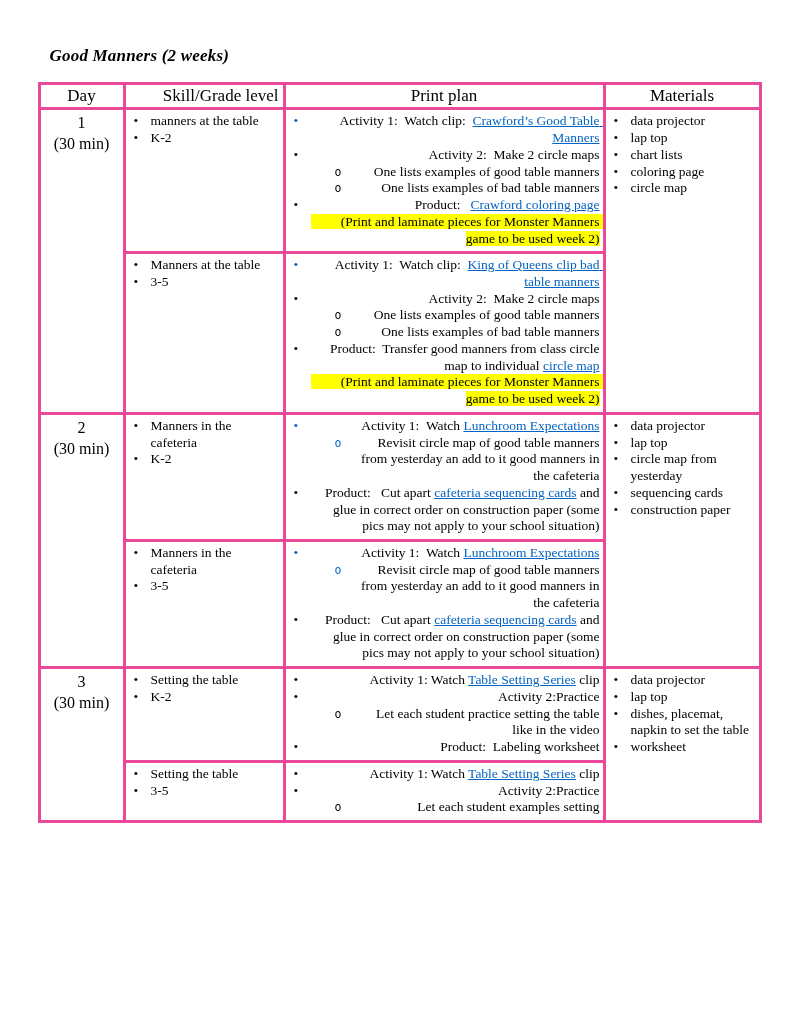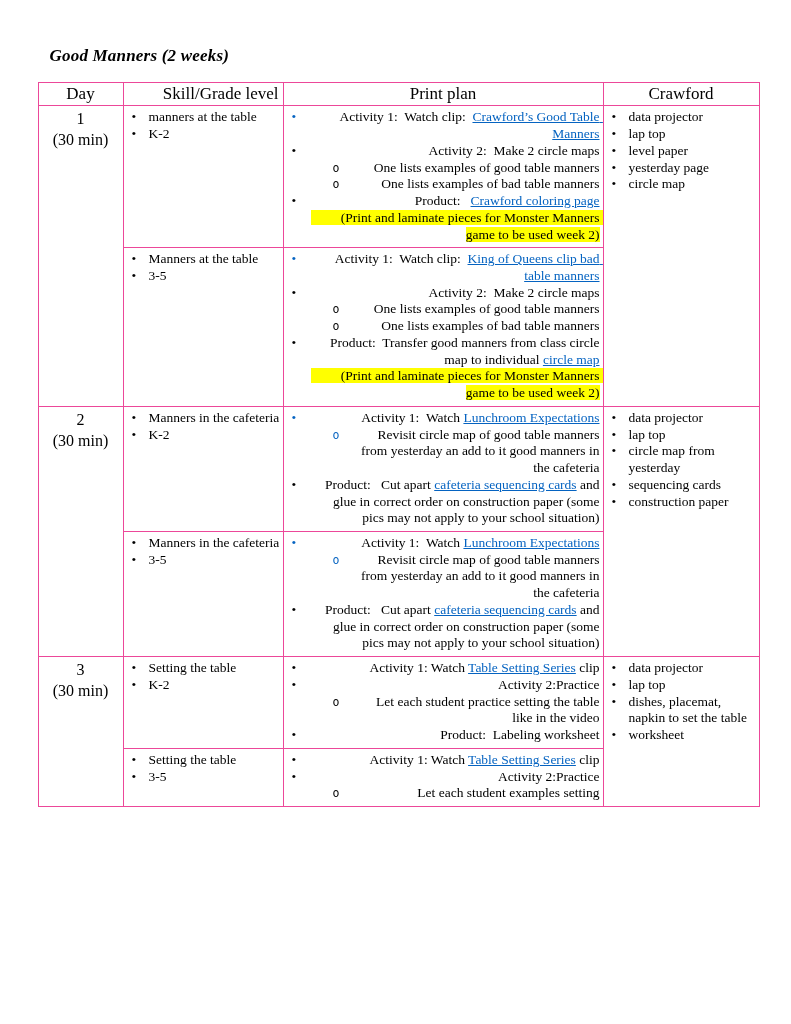--- a/index.html
+++ b/index.html
@@ -22,21 +22,21 @@
     font-style: italic;
     margin: 0 0 16px 12px;
     letter-spacing: 0.2px;
   }
   table.main {
     border-collapse: collapse;
     table-layout: fixed;
     width: 721px;
   }
   table.main th, table.main td {
-    border: 1px solid #ec4899;
+    border: 3px solid #ec4899;
     vertical-align: top;
   }
   th {
     font-weight: normal;
     font-size: 17px;
     padding: 1px 4px;
     text-align: center;
     line-height: 1.2;
   }
   th.left { text-align: right; }
@@ -98,21 +98,21 @@
       <col style="width:85px">
       <col style="width:160px">
       <col style="width:320px">
       <col style="width:156px">
     </colgroup>
     <thead>
       <tr>
         <th>Day</th>
         <th class="left">Skill/Grade level</th>
         <th>Print plan</th>
-        <th>Crawford</th>
+        <th>Materials</th>
       </tr>
     </thead>
     <tbody id="lesson-tbody">
         <tr>
           <td class="day-cell" rowspan="2">
             <div class="day-number">1</div>
             <div class="day-duration">(30 min)</div>
           </td>
           <td class="skill-cell">
             <ul class="blist">
@@ -156,25 +156,25 @@
               <li>
                 <span class="bullet">•</span>
                 <span class="btext">data projector</span>
               </li>
               <li>
                 <span class="bullet">•</span>
                 <span class="btext">lap top</span>
               </li>
               <li>
                 <span class="bullet">•</span>
-                <span class="btext">level paper</span>
-              </li>
-              <li>
-                <span class="bullet">•</span>
-                <span class="btext">yesterday page</span>
+                <span class="btext">chart lists</span>
+              </li>
+              <li>
+                <span class="bullet">•</span>
+                <span class="btext">coloring page</span>
               </li>
               <li>
                 <span class="bullet">•</span>
                 <span class="btext">circle map</span>
               </li>
             </ul>
           </td>
         </tr>
         <tr>
           <td class="skill-cell">

